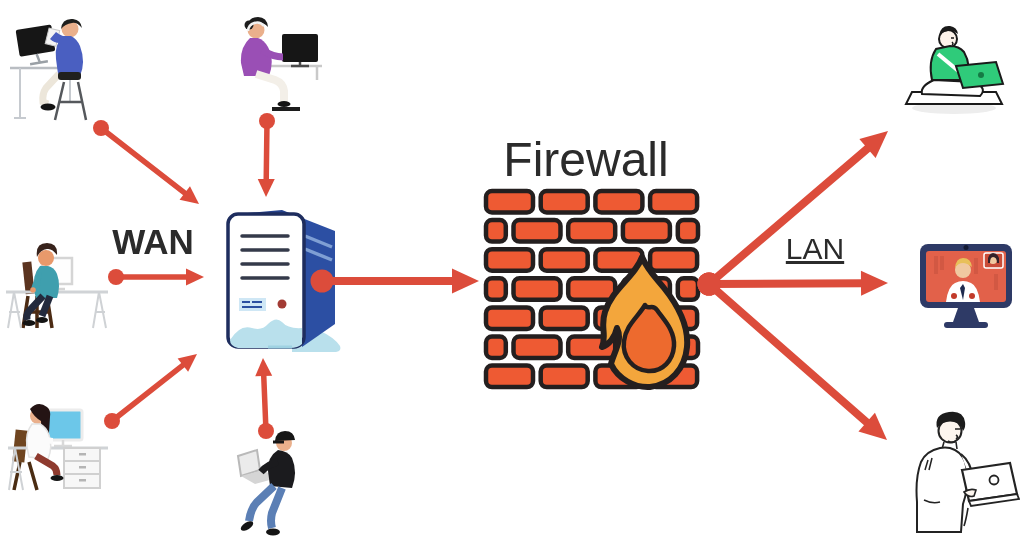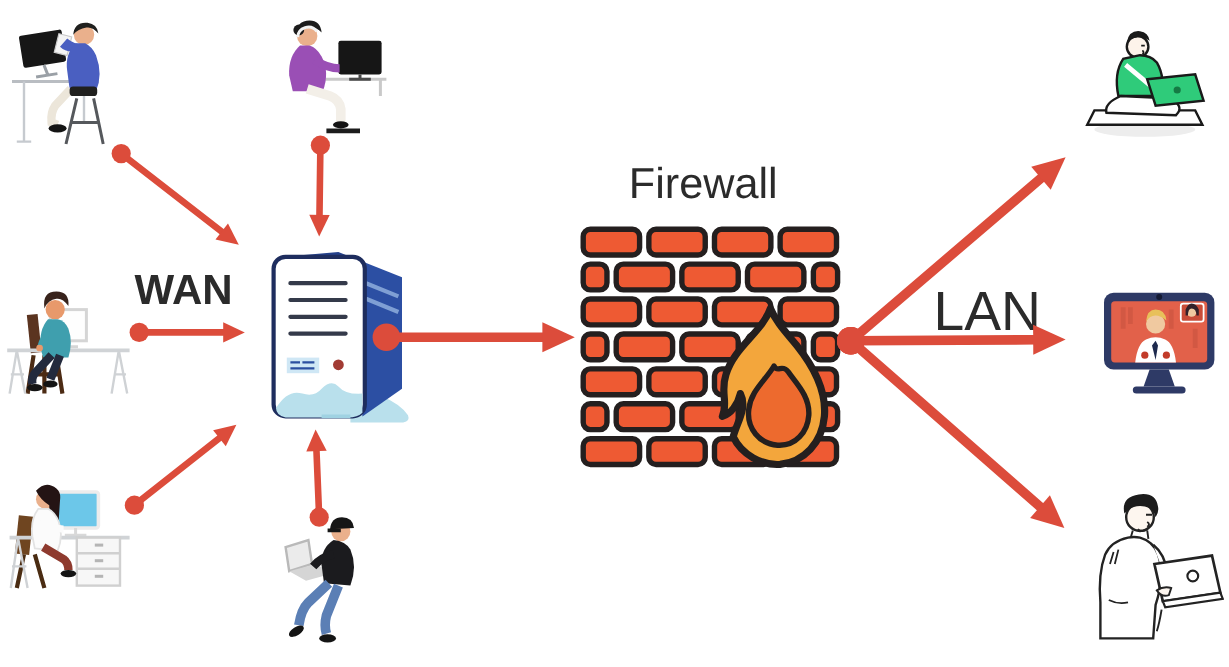--- a/index.html
+++ b/index.html
@@ -2,22 +2,22 @@
 <html><head>
 <meta charset="utf-8">
 <style>
   html,body{margin:0;padding:0;background:#ffffff;}
   .stage{position:relative;width:1024px;height:556px;background:#ffffff;overflow:hidden;
          font-family:"Liberation Sans",sans-serif;}
   .node{position:absolute;}
   #arrowLayer{position:absolute;left:0;top:0;z-index:5;}
   .lbl{position:absolute;color:#2b2b2b;z-index:4;text-align:center;}
   .lbl-wan{left:106px;top:222px;width:94px;font-size:35px;font-weight:bold;}
-  .lbl-firewall{left:495px;top:132px;width:182px;font-size:36px;}
-  .lbl-lan{left:778px;top:232px;width:74px;font-size:46px;}
+  .lbl-firewall{left:495px;top:132px;width:182px;font-size:48px;}
+  .lbl-lan{left:778px;top:232px;width:74px;font-size:30px;text-decoration:underline;}
 </style>
 </head>
 <body>
 
 <div class="stage">
 
   <div class="lbl lbl-wan">WAN</div>
   <div class="lbl lbl-firewall">Firewall</div>
   <div class="lbl lbl-lan">LAN</div>
 

